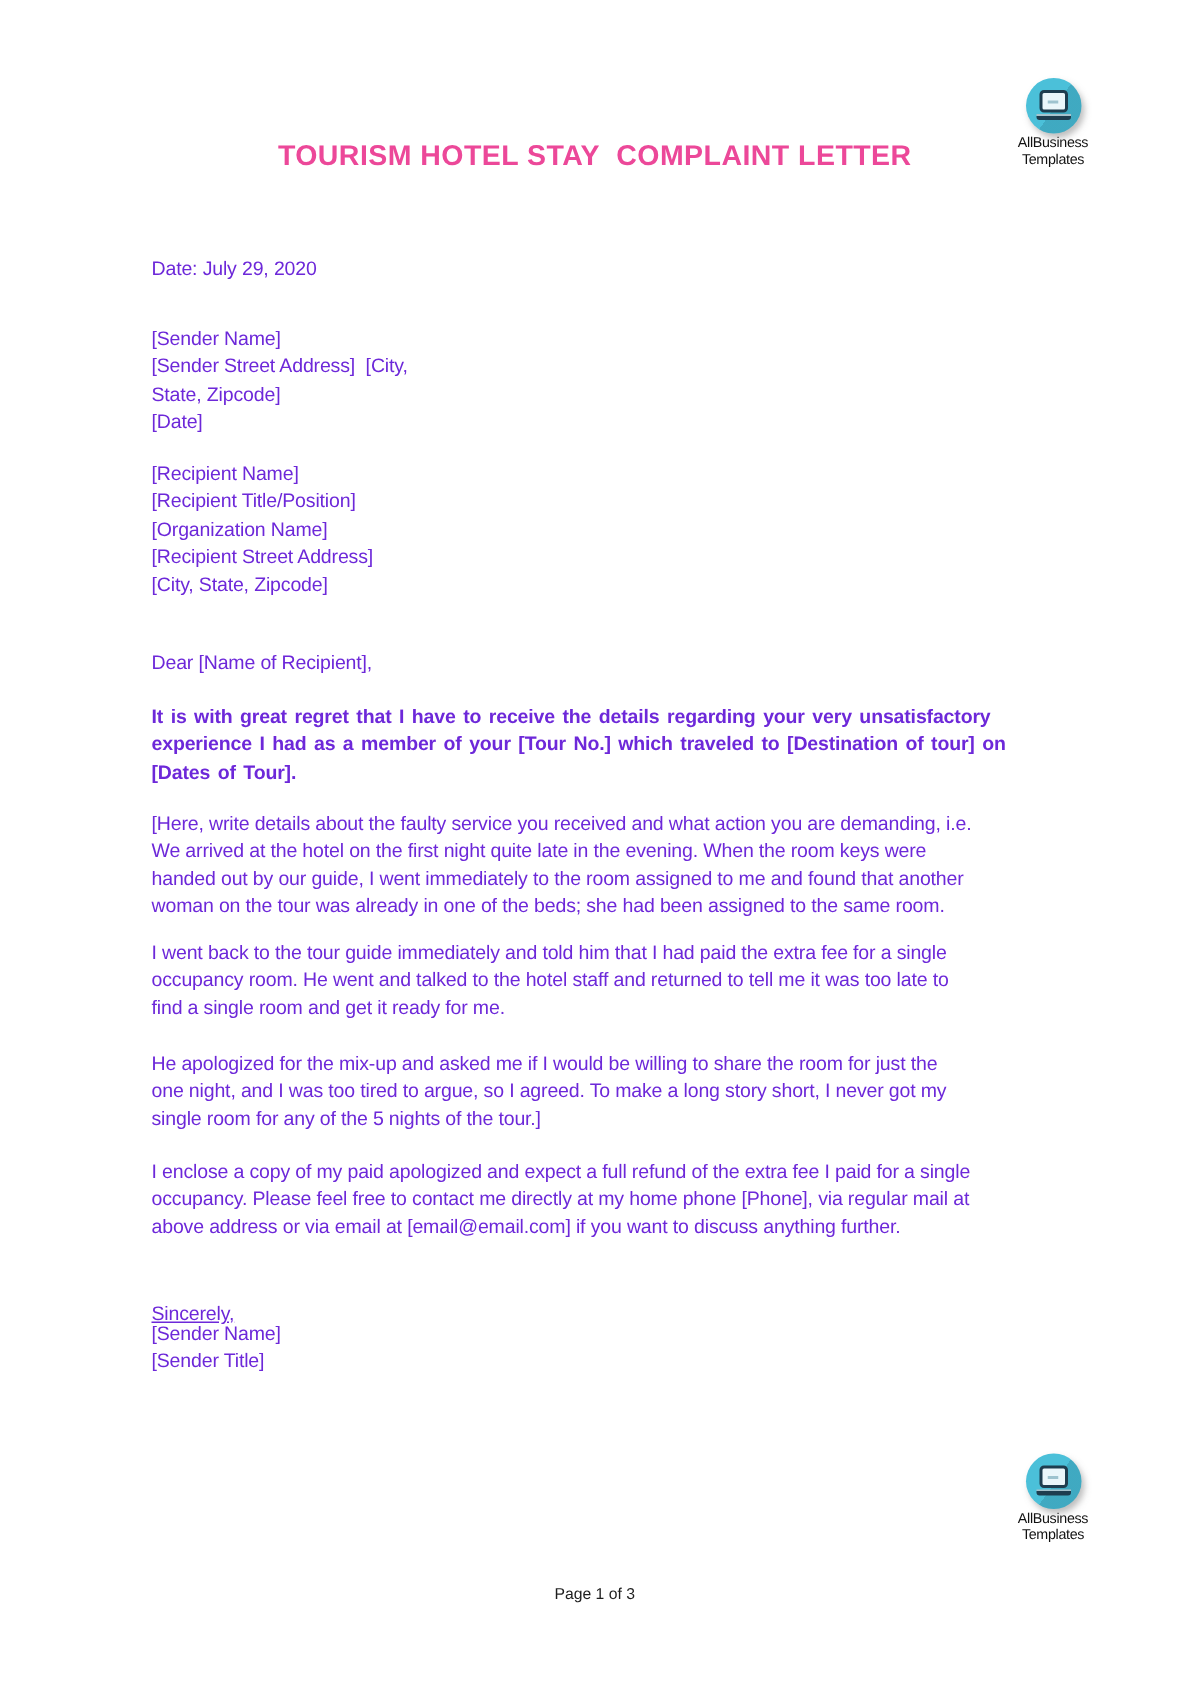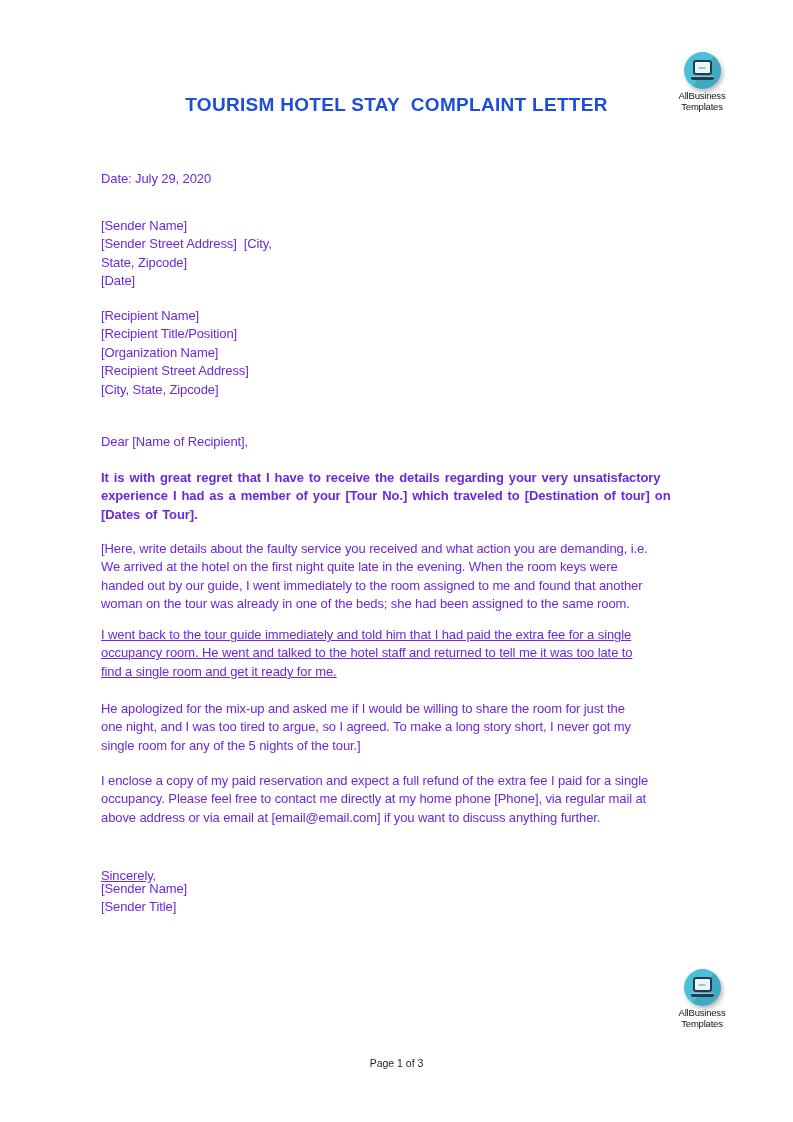--- a/index.html
+++ b/index.html
@@ -4,34 +4,34 @@
 <style>
   html,body { margin:0; padding:0; background:#ffffff; }
   .page {
     position:relative; width:793px; height:1122px; margin:0 auto;
     background:#ffffff; overflow:hidden;
     font-family:"Liberation Sans","DejaVu Sans",sans-serif; color:#1e1e1e;
   }
   .doc-title {
     position:absolute; top:94px; left:0; width:100%;
     text-align:center; font-size:19px; font-weight:bold;
-    letter-spacing:0.3px; color:#1d4ed8; white-space:pre;
+    letter-spacing:0.3px; color:#ec4899; white-space:pre;
   }
   .text-block {
     position:absolute; left:101px; width:600px;
     font-size:13px; line-height:18.4px; letter-spacing:-0.1px;
     white-space:pre-wrap; color:#6d28d9;
   }
   .blk-date      { top:170px; }
   .blk-sender    { top:217px; }
   .blk-recipient { top:307px; }
   .blk-salute    { top:433px; }
   .blk-p1        { top:469px; word-spacing:1.5px;font-weight:bold; }
   .blk-p2        { top:540px; }
-  .blk-p3        { top:626px;text-decoration:underline; }
+  .blk-p3        { top:626px; }
   .blk-p4        { top:700px; }
   .blk-p5        { top:772px; }
   .blk-closing   { top:867px;text-decoration:underline; }
   .blk-signature { top:880px; }
 
   .logo { position:absolute; width:76px; text-align:center; }
   .logo-top    { left:664px; top:52px; }
   .logo-bottom { left:664px; top:969px; }
   .logo-circle {
     position:relative; width:37px; height:37px; margin:0 auto;
@@ -108,21 +108,21 @@
 woman on the tour was already in one of the beds; she had been assigned to the same room.</div>
 
   <div class="text-block blk-p3">I went back to the tour guide immediately and told him that I had paid the extra fee for a single
 occupancy room. He went and talked to the hotel staff and returned to tell me it was too late to
 find a single room and get it ready for me.</div>
 
   <div class="text-block blk-p4">He apologized for the mix-up and asked me if I would be willing to share the room for just the
 one night, and I was too tired to argue, so I agreed. To make a long story short, I never got my
 single room for any of the 5 nights of the tour.]</div>
 
-  <div class="text-block blk-p5">I enclose a copy of my paid reservation and expect a full refund of the extra fee I paid for a single
+  <div class="text-block blk-p5">I enclose a copy of my paid apologized and expect a full refund of the extra fee I paid for a single
 occupancy. Please feel free to contact me directly at my home phone [Phone], via regular mail at
 above address or via email at [email@email.com] if you want to discuss anything further.</div>
 
   <div class="text-block blk-closing">Sincerely,</div>
 
   <div class="text-block blk-signature">[Sender Name]
 [Sender Title]</div>
 
   <div class="logo logo-bottom">
     <div class="logo-circle">

